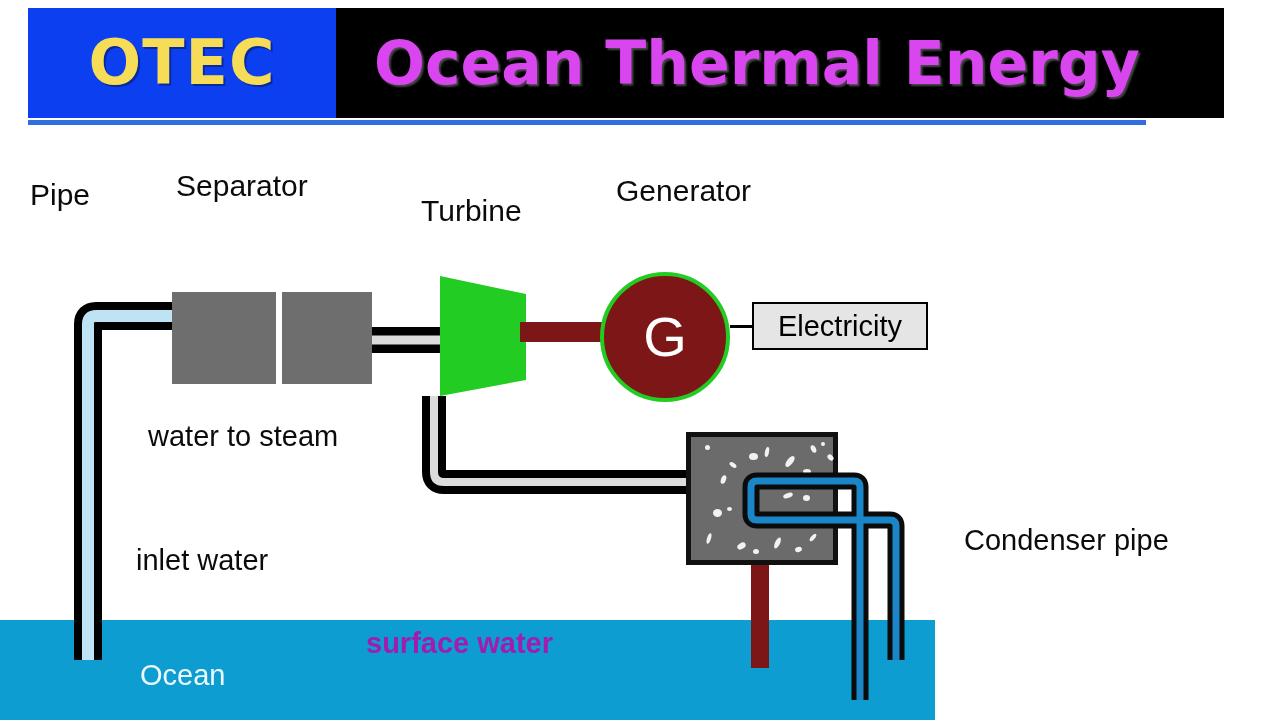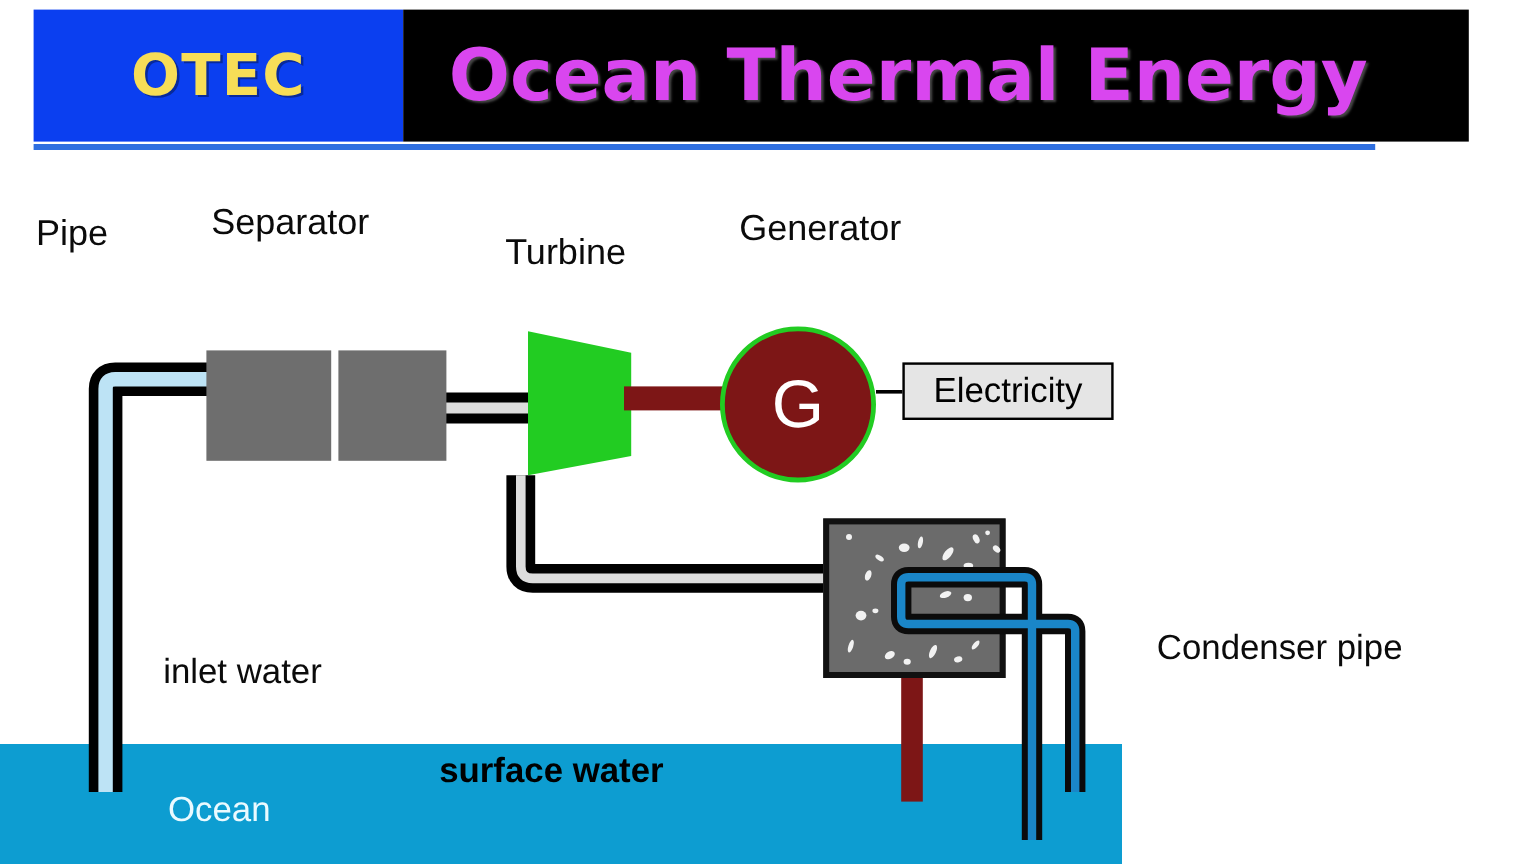--- a/index.html
+++ b/index.html
@@ -9,21 +9,21 @@
   #stage { position:relative; width:1280px; height:720px; background:#ffffff; }
 
   
   .banner { position:absolute; left:0; top:0; width:1280px; height:140px; }
   .banner-blue {
     position:absolute; left:28px; top:8px; width:308px; height:110px;
     background:var(--blue,#0b3ff0);
     display:flex; align-items:center; justify-content:center;
   }
   .banner-blue .txt {
-    color:#f7dd57; font-size:48px; font-weight:bold; letter-spacing:1px;
+    color:#f7dd57; font-size:62px; font-weight:bold; letter-spacing:1px;
     font-family:"DejaVu Sans", sans-serif; line-height:1;
     text-shadow:2px 2px 0 rgba(0,0,0,0.35);
     text-align:center;
   }
   .banner-black {
     position:absolute; left:336px; top:8px; width:888px; height:110px;
     background:#000000; display:flex; align-items:center; padding-left:38px;
   }
   .banner-black .txt {
     color:#d946ef; font-size:60px; font-weight:bold; line-height:1;
@@ -37,21 +37,21 @@
 
   
   .lbl {
     position:absolute; color:#0b0b0b; white-space:nowrap;
     font-family:Liberation Sans, sans-serif;
   }
   .lbl-top   { font-size:30px; }
   .lbl-mid   { font-size:29px; }
   .lbl-right { font-size:29px; }
   .lbl-ocean { font-size:29px; color:#eafaff; }
-  .lbl-surf  { font-size:29px; color:#000000; font-weight:bold; }
+  .lbl-surf  { font-size:29px; color:#a21caf; font-weight:bold; }
 
   
   .ocean {
     position:absolute; left:0; top:620px; width:935px; height:100px;
     background:var(--ocean,#0d9dd1);
   }
 
   
   .sep-box {
     position:absolute; background:var(--gray,#6e6e6e);
@@ -138,20 +138,21 @@
   <div class="gen-circle" style="left:600px; top:272px; width:130px; height:130px;">
     <span class="g">G</span>
   </div>
 
   <div class="lead" style="left:730px; top:325px; width:28px; height:3px;"></div>
 
   <div class="elec-box" style="left:752px; top:302px; width:176px; height:48px;">
     <span class="t">Electricity</span>
   </div>
 
+  <div class="lbl lbl-mid" style="left:148px; top:420px;">water to steam</div>
   <div class="lbl lbl-mid" style="left:136px; top:544px;">inlet water</div>
 
   <div class="redpipe" style="left:751px; top:556px; width:18px; height:112px;"></div>
 
   <div class="condenser" style="left:686px; top:432px; width:152px; height:133px;">
     <span class="speck" style="left:14px;  top:8px;  width:5px;  height:5px;"></span>
     <span class="speck" style="left:38px;  top:26px; width:8px;  height:4px;  transform:rotate(35deg);"></span>
     <span class="speck" style="left:30px;  top:38px; width:5px;  height:9px;  transform:rotate(20deg);"></span>
     <span class="speck" style="left:58px;  top:16px; width:9px;  height:7px;"></span>
     <span class="speck" style="left:74px;  top:10px; width:4px;  height:10px; transform:rotate(12deg);"></span>

